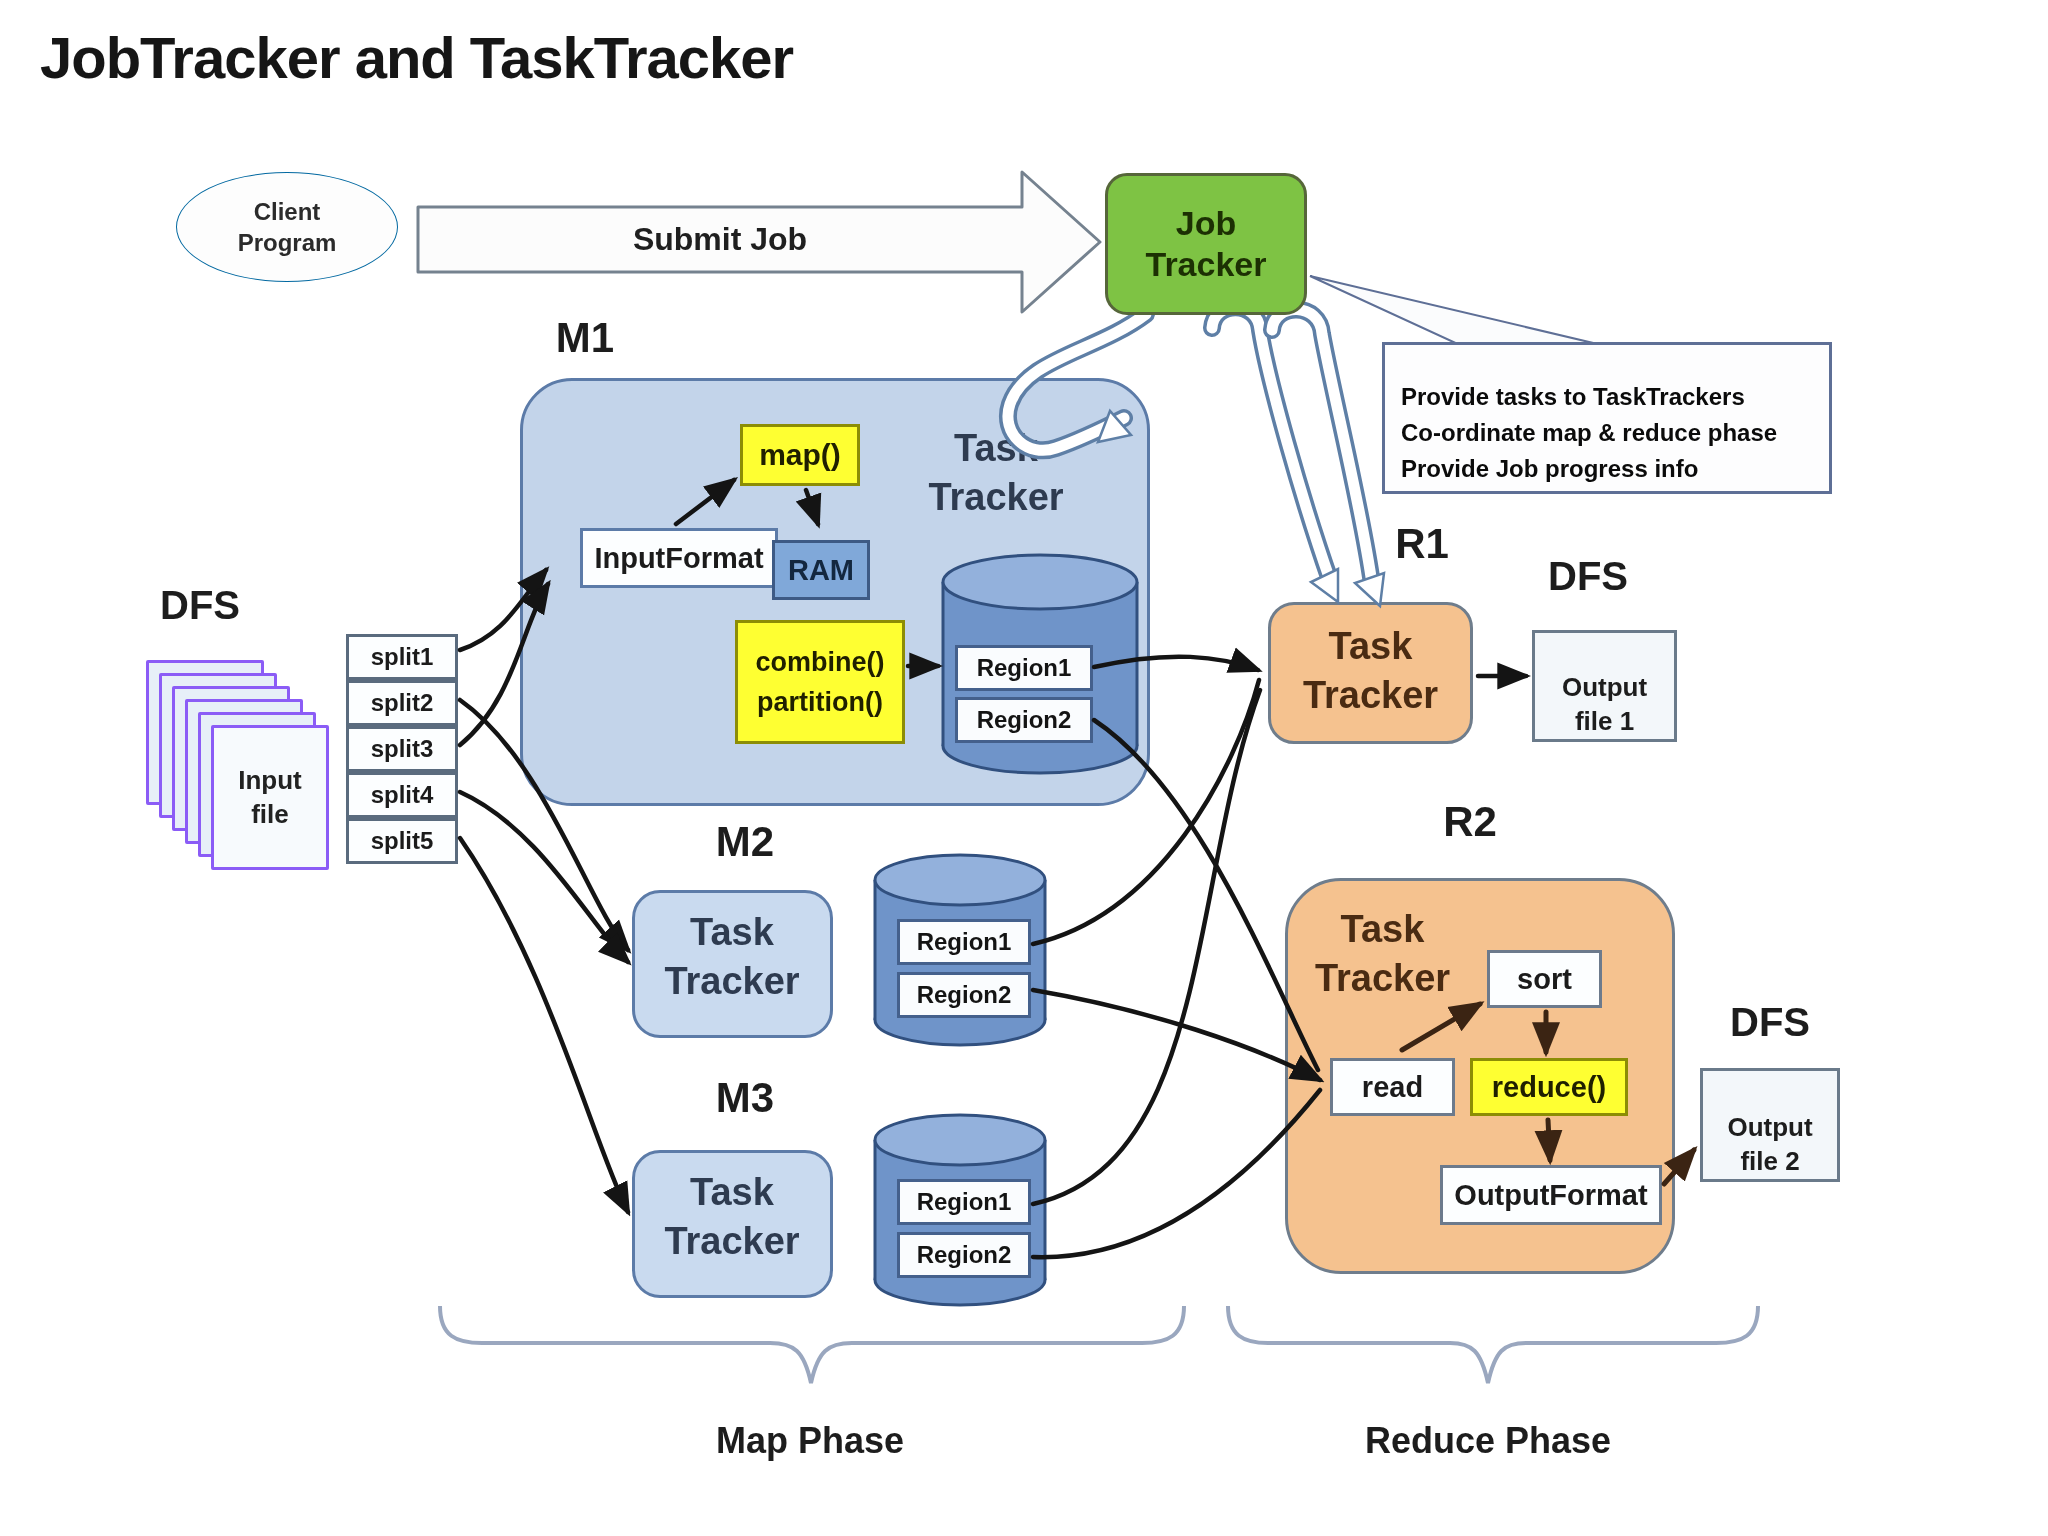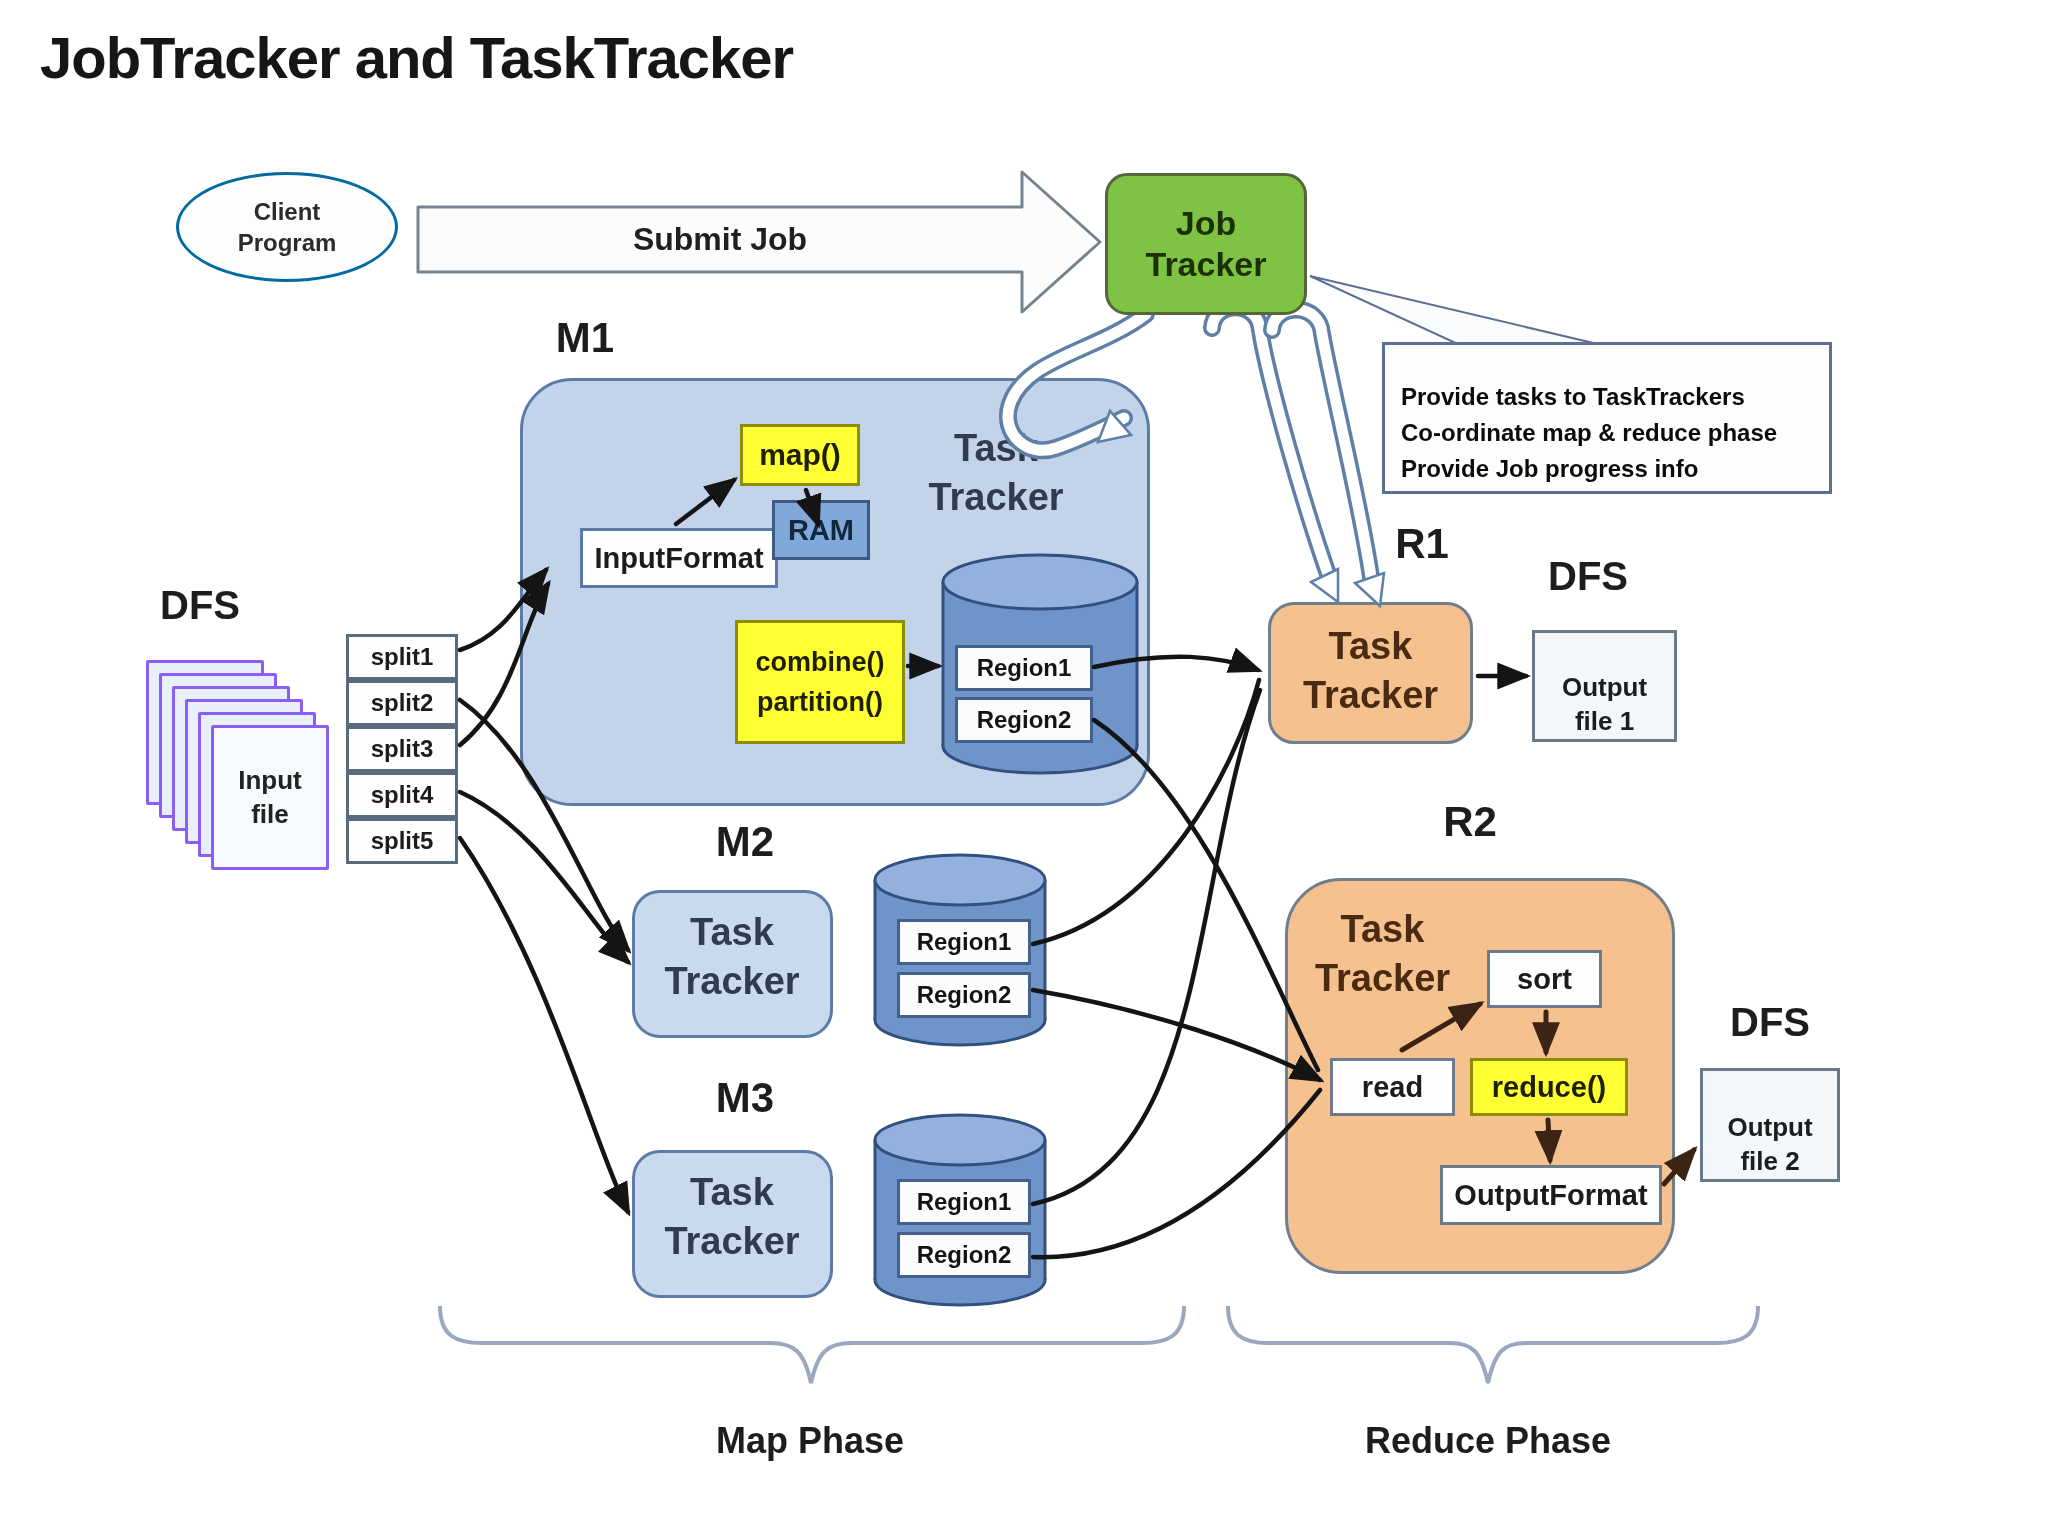--- a/index.html
+++ b/index.html
@@ -20,21 +20,21 @@
         border-radius:2px;box-sizing:border-box;}
   .page.front{background:#F7FAFD;display:flex;flex-direction:column;align-items:center;
         justify-content:center;font-weight:700;font-size:26px;line-height:1.3;color:#222;text-align:center;}
   .outfile{position:absolute;background:#F3F7FA;border:3px solid #6A7A8A;display:flex;flex-direction:column;
         align-items:center;justify-content:flex-end;font-weight:700;font-size:26px;line-height:1.3;
         color:#1d1d1d;box-sizing:border-box;text-align:center;}
   .container-blue{position:absolute;background:#C3D4EA;border:3px solid #5C7BA8;box-sizing:border-box;}
   .container-orange{position:absolute;background:#F5C28F;border:3px solid #6F7D8C;box-sizing:border-box;}
   #title{position:absolute;left:40px;top:24px;font-size:58px;font-weight:600;color:#161616;letter-spacing:-1px;}
   #client{position:absolute;left:176px;top:172px;width:222px;height:110px;border-radius:50%;
-        border:3px solid #0369a1;background:#FDFDFD;display:flex;flex-direction:column;align-items:center;
+        border:1px solid #0369a1;background:#FDFDFD;display:flex;flex-direction:column;align-items:center;
         justify-content:center;font-weight:700;font-size:24px;line-height:1.3;color:#2b2b2b;
         box-sizing:border-box;text-align:center;}
   #jobtracker{position:absolute;left:1105px;top:173px;width:202px;height:142px;border-radius:22px;
         background:#7EC344;border:3px solid #56663A;display:flex;flex-direction:column;align-items:center;
         justify-content:center;font-weight:700;font-size:34px;line-height:1.22;color:#1C3003;
         box-sizing:border-box;z-index:6;text-align:center;}
   #callout{position:absolute;left:1382px;top:342px;width:450px;height:152px;background:#FDFDFE;
         border:3px solid #5E6F96;box-sizing:border-box;padding:34px 8px 0 16px;font-weight:700;
         font-size:24px;line-height:1.5;color:#0b0b0b;z-index:6;}
   #submit-label{position:absolute;left:430px;top:221px;width:580px;text-align:center;font-weight:700;
@@ -55,21 +55,21 @@
   </div>
 
   <div class="container-blue shape" style="left:520px;top:378px;width:630px;height:428px;border-radius:52px;"></div>
   <div class="lbl" style="left:525px;top:314px;width:120px;font-size:42px;">M1</div>
   <div class="tt node" style="left:896px;top:424px;width:200px;">
     <div>Task</div>
     <div>Tracker</div>
   </div>
   <div class="ybox node" style="left:740px;top:424px;width:120px;height:62px;font-size:30px;">map()</div>
   <div class="wbox node" style="left:580px;top:528px;width:198px;height:60px;font-size:29px;border-color:#5C7BA8;">InputFormat</div>
-  <div class="wbox node" style="left:772px;top:500px;width:98px;height:60px;font-size:29px;background:#80A8D9;border-color:#3D5A85;color:#13273F;">RAM</div>
+  <div class="wbox node" style="left:772px;top:540px;width:98px;height:60px;font-size:29px;background:#80A8D9;border-color:#3D5A85;color:#13273F;">RAM</div>
   <div class="ybox node" style="left:735px;top:620px;width:170px;height:124px;font-size:27px;line-height:1.5;">
     <div>combine()</div>
     <div>partition()</div>
   </div>
 
   <svg class="abs shape" style="left:940px;top:552px;" width="200" height="224">
     <ellipse cx="100" cy="194" rx="97" ry="27" fill="#6F94C9" stroke="#31507F" stroke-width="3"></ellipse>
     <rect x="3" y="30" width="194" height="164" fill="#6F94C9"></rect>
     <line x1="3" y1="30" x2="3" y2="194" stroke="#31507F" stroke-width="3"></line>
     <line x1="197" y1="30" x2="197" y2="194" stroke="#31507F" stroke-width="3"></line>

